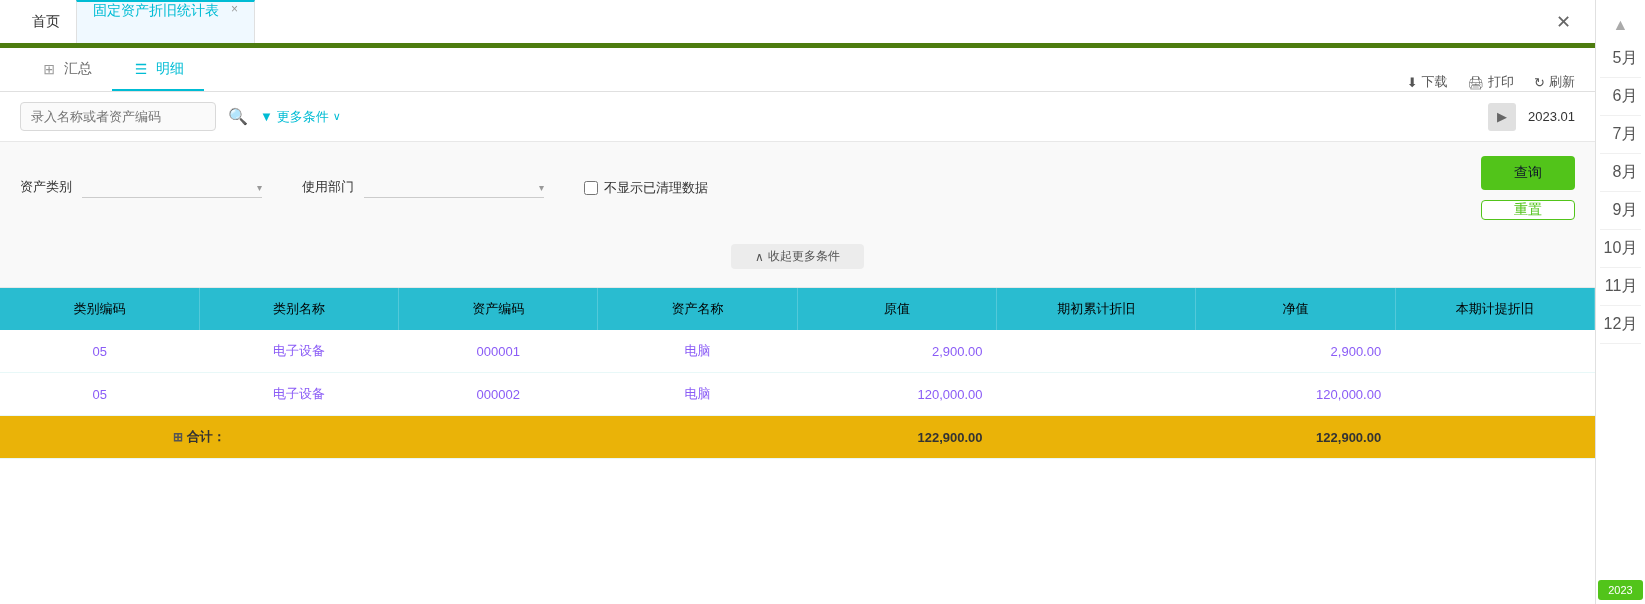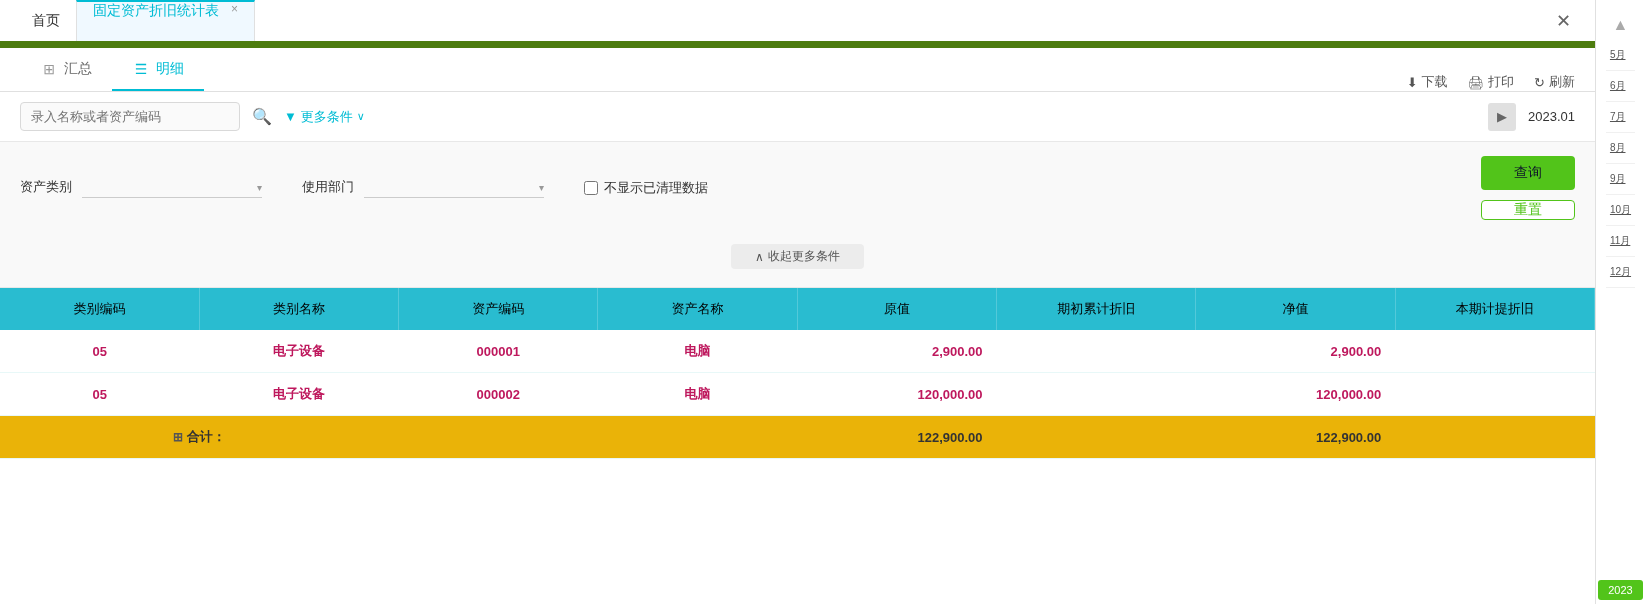--- a/index.html
+++ b/index.html
@@ -23,21 +23,21 @@
       background: #f5f5f5;
       overflow: hidden;
     }
 
     
     .top-nav {
       display: flex;
       align-items: center;
       background: #fff;
       height: 48px;
-      border-bottom: 7px solid #4d7c0f;
+      border-bottom: 5px solid #4d7c0f;
       padding: 0 16px;
       gap: 0;
     }
     .nav-home {
       color: #333;
       font-size: 14px;
       padding: 0 16px;
       cursor: pointer;
       height: 100%;
       display: flex;
@@ -126,21 +126,21 @@
       align-items: center;
       background: #fff;
       padding: 10px 20px;
       border-bottom: 1px solid #e8e8e8;
       gap: 12px;
     }
     .search-input {
       border: 1px solid #d9d9d9;
       border-radius: 4px;
       padding: 6px 10px;
-      width: 220px;
+      width: 196px;
       font-size: 13px;
       color: #999;
       outline: none;
       background: #fafafa;
     }
     .search-icon-btn {
       color: #666;
       cursor: pointer;
       font-size: 16px;
     }
@@ -288,22 +288,21 @@
       text-align: center;
       border-right: 1px solid rgba(255,255,255,0.2);
     }
     tbody tr {
       border-bottom: 1px solid #e8f8f8;
     }
     tbody td {
       padding: 12px 14px;
       font-size: 13px;
       text-align: center;
-      color: #be185d;
-      font-weight: bold;
+      color: #8b5cf6;
     }
     tbody td.text-right {
       text-align: right;
     }
     .total-row {
       background: #eab308;
     }
     .total-row td {
       font-weight: bold;
       color: #333;
@@ -315,26 +314,25 @@
       background: #fff;
       display: flex;
       flex-direction: column;
       align-items: center;
       border-left: 1px solid #e0e0e0;
       padding-top: 10px;
     }
     .month-item {
       width: 100%;
       padding: 8px 4px;
-      text-align: left;
-      font-size: 10px;
+      text-align: right;
+      font-size: 16px;
       color: #555;
       cursor: pointer;
       border-bottom: 1px solid #f0f0f0;
-      text-decoration: underline;
     }
     .year-badge {
       background: #52c41a;
       color: #fff;
       font-size: 11px;
       padding: 4px 6px;
       border-radius: 3px;
       width: 90%;
       text-align: center;
       margin-top: auto;

